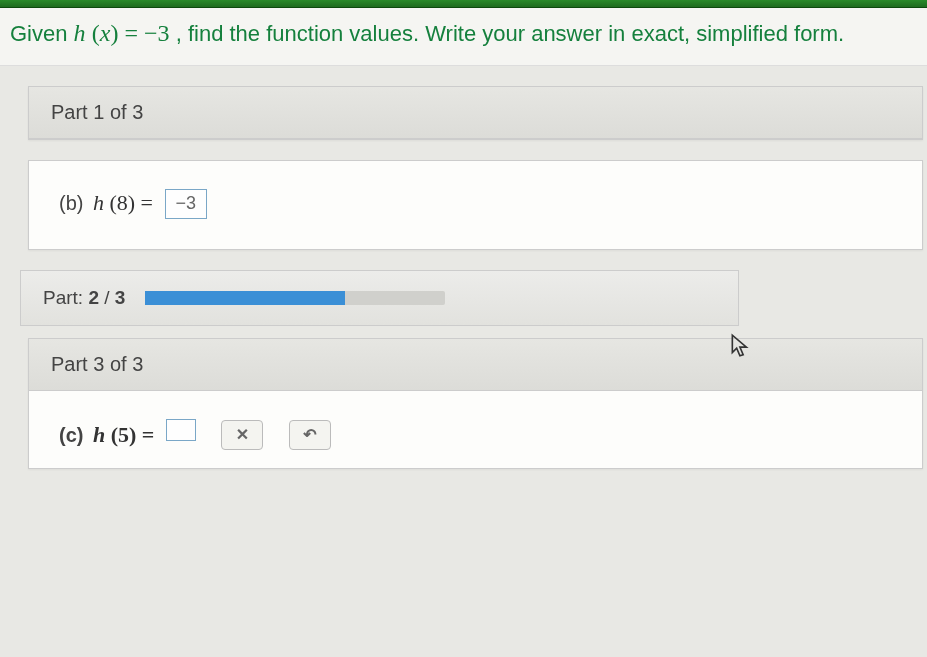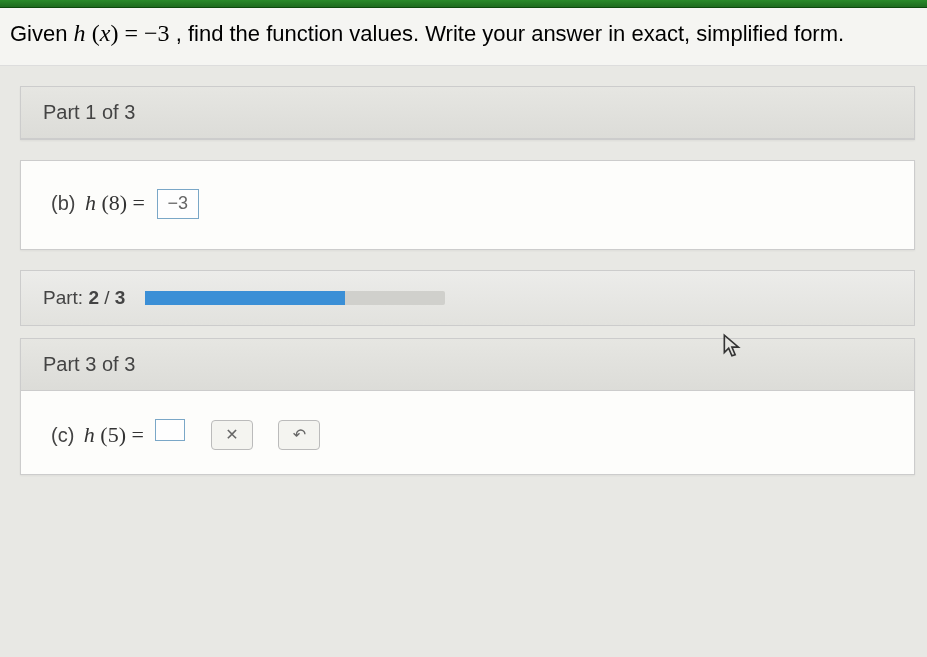--- a/index.html
+++ b/index.html
@@ -11,27 +11,27 @@
   }
   .top-green {
     height: 8px;
     background: linear-gradient(#2a8a2a, #1f6b1f);
     border-bottom: 1px solid #0d4a0d;
   }
   .prompt {
     background: #f5f5f2;
     padding: 12px 10px 18px 10px;
     font-size: 22px;
-    color: #000000;
+    color: #15803d;
     border-bottom: 1px solid #ddd;
   }
   .prompt .mathit { font-style: italic; font-family: "Times New Roman", serif; font-size: 24px; }
   .prompt .eq { font-family: "Times New Roman", serif; font-size: 24px; }
   .card {
-    margin: 20px 0 0 20px;
+    margin: 20px 0 0 28px;
     width: 895px;
     background: #fdfdfb;
     border: 1px solid #ccc;
     box-shadow: 0 1px 2px rgba(0,0,0,0.05);
   }
   .card-header {
     background: linear-gradient(#e6e6e2, #dcdcd8);
     border-bottom: 1px solid #ccc;
     padding: 14px 22px;
     font-size: 20px;
@@ -57,21 +57,21 @@
     vertical-align: 1px;
     line-height: 1.2;
   }
   .answer-box.empty {
     padding: 3px 14px;
     min-width: 14px;
     min-height: 22px;
   }
   .progress-row {
     margin: 20px 0 0 20px;
-    width: 895px;
+    width: 719px;
     background: linear-gradient(#ececea, #e2e2de);
     border: 1px solid #ccc;
     padding: 16px 22px;
     font-size: 19px;
     color: #444;
     display: flex;
     align-items: center;
     gap: 20px;
   }
   .progress-row b { font-weight: bold; }
@@ -82,21 +82,21 @@
     position: relative;
     border-radius: 2px;
   }
   .progress-fill {
     position: absolute;
     left: 0; top: 0; bottom: 0;
     width: 66.6%;
     background: #3b8fd6;
   }
   .card.last { margin-top: 12px; }
-  .card.last .card-body { padding-bottom: 24px; position: relative; }
+  .card.last .card-body { padding-bottom: 18px; position: relative; font-weight: bold; }
   .tool-btn {
     display: inline-block;
     border: 1px solid #bbb;
     border-radius: 4px;
     background: #f4f4f0;
     width: 42px;
     height: 30px;
     margin-left: 20px;
     vertical-align: 2px;
     text-align: center;

